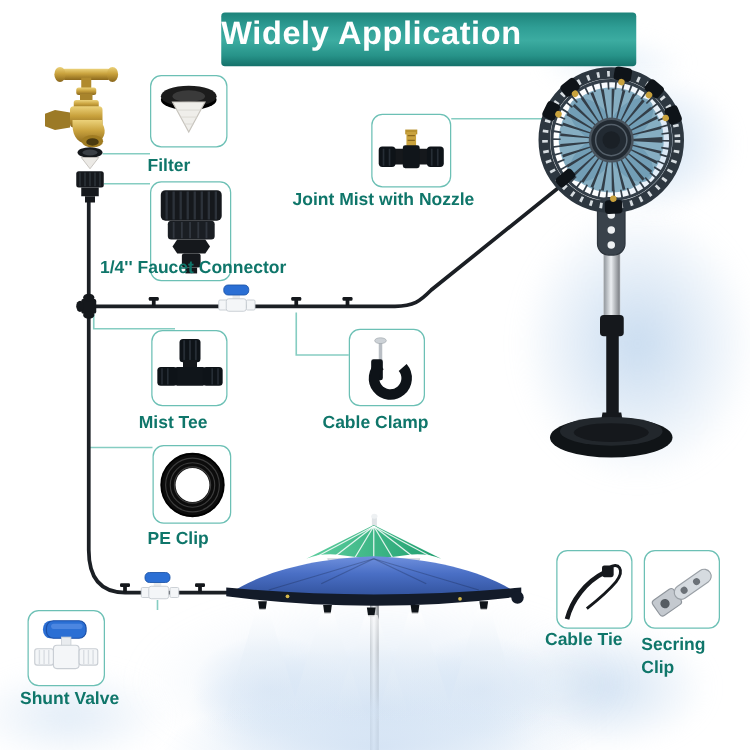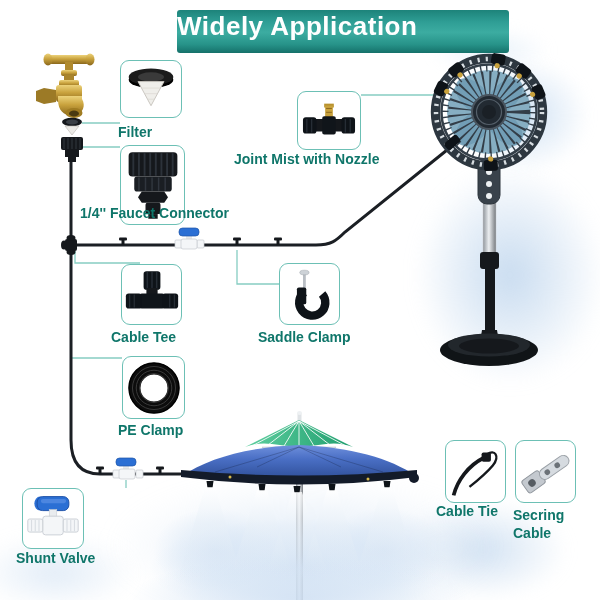--- a/index.html
+++ b/index.html
@@ -351,18 +351,18 @@
       <rect x="22" y="26" width="36" height="12" rx="6" fill="#d6dbe0" stroke="#9aa0a6" stroke-width="1"></rect>
       <circle cx="31" cy="32" r="3" fill="#6b7177"></circle>
       <circle cx="44" cy="32" r="3" fill="#6b7177"></circle>
     </g>
   </svg>
 </div>
 
 <div class="lbl ui" style="left:118px;top:123px;width:66px">Filter</div>
 <div class="lbl ui nowrap" style="left:80px;top:204px;width:168px">1/4'' Faucet Connector</div>
 <div class="lbl ui nowrap" style="left:234px;top:150px;width:168px">Joint Mist with Nozzle</div>
-<div class="lbl ui nowrap" style="left:111px;top:328px;width:82px">Cable Tee</div>
-<div class="lbl ui nowrap" style="left:258px;top:328px;width:104px">Saddle Clamp</div>
-<div class="lbl ui nowrap" style="left:118px;top:421px;width:72px">PE Clamp</div>
+<div class="lbl ui nowrap" style="left:111px;top:328px;width:82px">Mist Tee</div>
+<div class="lbl ui nowrap" style="left:258px;top:328px;width:104px">Cable Clamp</div>
+<div class="lbl ui nowrap" style="left:118px;top:421px;width:72px">PE Clip</div>
 <div class="lbl ui nowrap" style="left:16px;top:549px;width:94px">Shunt Valve</div>
 <div class="lbl ui nowrap" style="left:436px;top:502px;width:80px">Cable Tie</div>
-<div class="lbl ui" style="left:513px;top:506px;width:66px">Secring Cable</div>
+<div class="lbl ui" style="left:513px;top:506px;width:66px">Secring Clip</div>
 
 </body></html>

